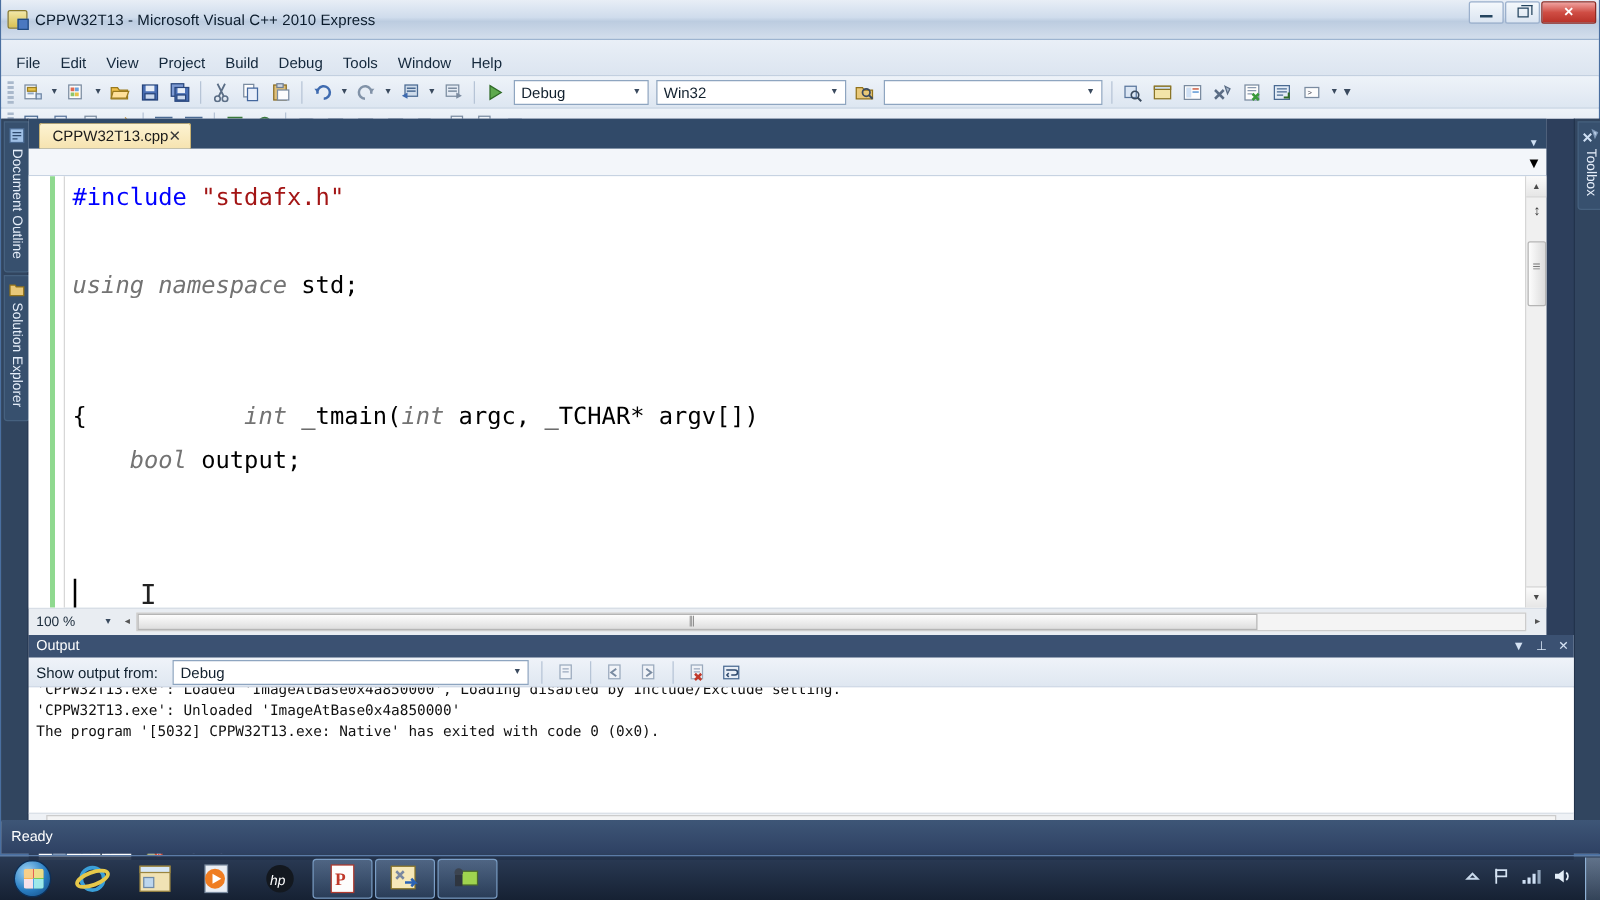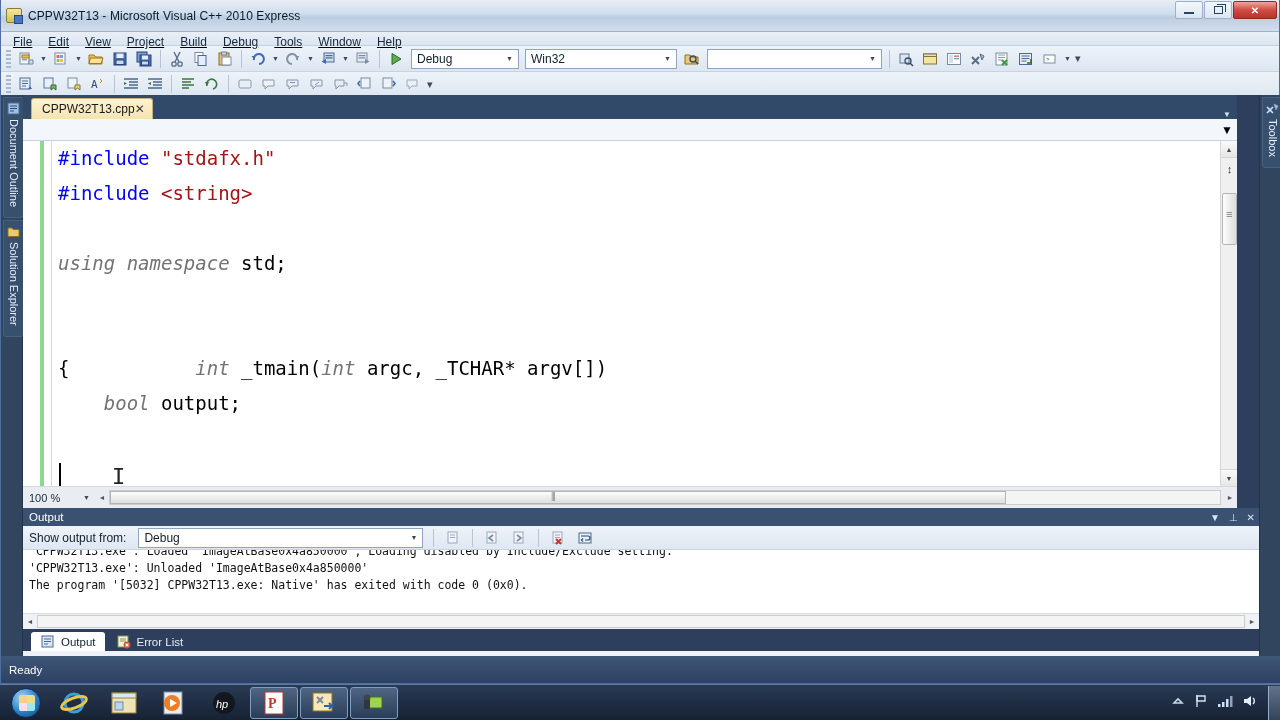--- a/index.html
+++ b/index.html
@@ -57,25 +57,24 @@
   }
   .wbtn .mini { width: 10px; height: 2px; background: #24445f; margin-top: 6px; }
   .wbtn .rest { width: 9px; height: 8px; border: 1px solid #24445f; position: relative; }
   .wbtn .rest:after {
     content:""; position:absolute; left:2px; top:-3px; width:8px; height:7px;
     border:1px solid #24445f; border-bottom:none; border-left:none;
   }
 
   
   .menubar {
-    height: 14px; display: flex; align-items: flex-start;
+    height: 29px; display: flex; align-items: flex-end;
     padding-left: 4px;
     background: linear-gradient(#e9eff7, #dce5f0);
     border-bottom: 1px solid #c3d0e0;
-    text-decoration: underline;
   }
   .menu-item {
     padding: 3px 8px; font-size: 12px; color: #14283c;
   }
 
   
   .toolbar {
     height: 26px; display: flex; align-items: center;
     padding-left: 2px;
     background: linear-gradient(#eef3f9, #dde6f1);
@@ -272,21 +271,21 @@
   }
   .panel-head-ctrls span { font-size: 10px; }
   .out-toolbar {
     height: 24px; background: linear-gradient(#eff3f9,#dfe7f1);
     border-bottom: 1px solid #c9d4e2;
     display: flex; align-items: center; gap: 3px; padding-left: 6px;
   }
   .out-label { font-size: 12px; color: #10202e; margin-right: 6px; }
   .combo-out { width: 285px; }
   .out-body {
-    height: 63px; background: #fff; overflow: hidden;
+    height: 100px; background: #fff; overflow: hidden;
     padding: 2px 0 0 6px; position: relative;
   }
   .out-line {
     font-family: "DejaVu Sans Mono","Liberation Mono",monospace;
     font-size: 11.5px; line-height: 17px; color: #111; white-space: pre;
   }
   .out-hscroll {
     height: 16px; background: #eef1f5; border-top: 1px solid #d5dbe4;
     display: flex; align-items: center;
   }
@@ -733,21 +732,20 @@
           <span class="cav">▼</span>
         </div>
       </div>
 
       <div class="code-wrap">
         <div class="gutter">
           <div class="changebar"></div>
         </div>
         <div class="codecol">
           <div class="codeline"><span class="pp">#include </span><span class="str">"stdafx.h"</span></div>
-          <div class="codeline"><span class="pp">#include </span><span class="str">&lt;string&gt;</span></div>
           <div class="codeline"><span></span></div>
           <div class="codeline"><span class="kw">using namespace </span><span>std;</span></div>
           <div class="codeline"><span></span></div>
           <div class="codeline" style="position:relative">
             <span class="kw">int</span><span> _tmain(</span><span class="kw">int</span><span> argc, _TCHAR* argv[])</span>
           </div>
           <div class="codeline"><span>{</span></div>
           <div class="codeline"><span>    </span><span class="kw">bool</span><span> output;</span></div>
           <div class="caret"></div>
           <div class="mouse-ibeam">I</div>

